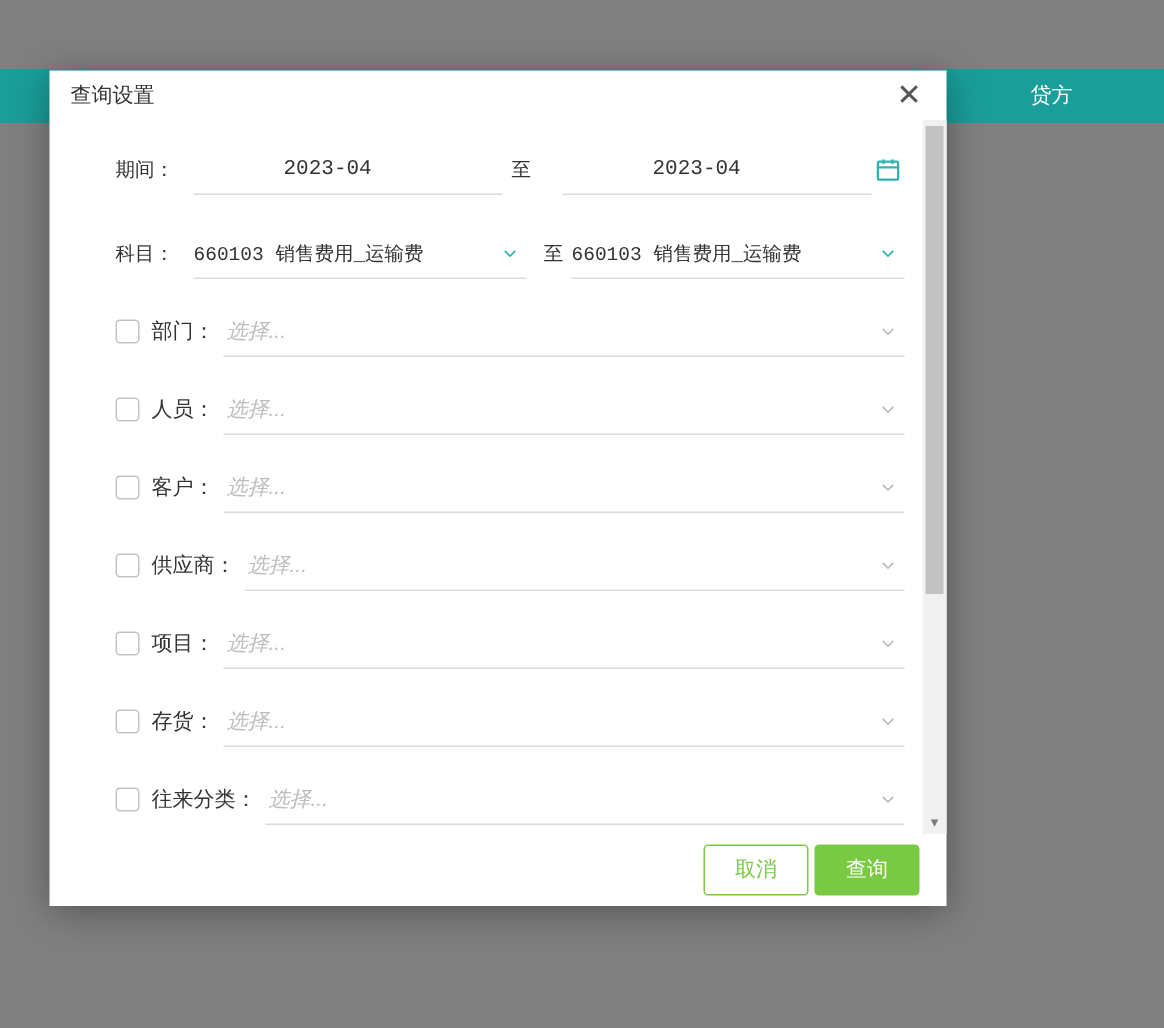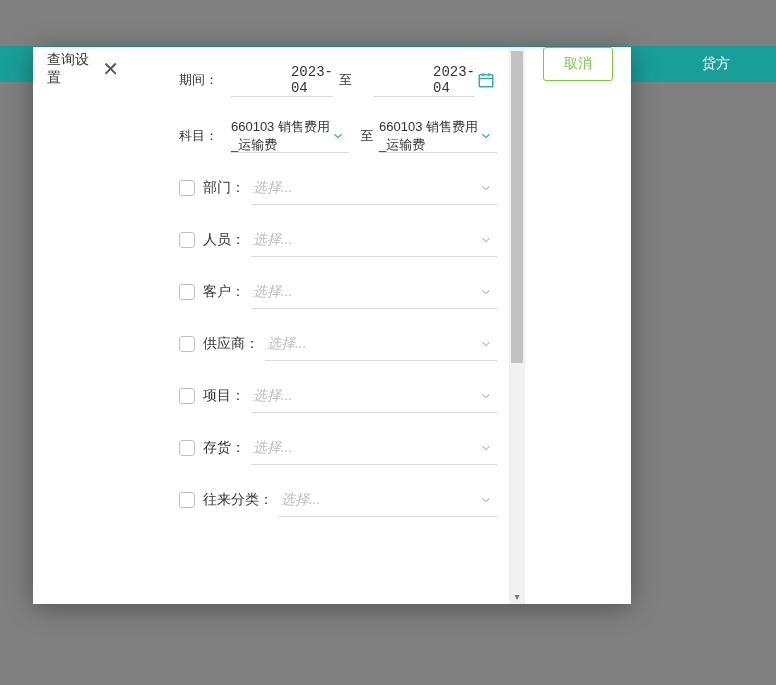--- a/index.html
+++ b/index.html
@@ -4,32 +4,32 @@
 <style>
   * { box-sizing: border-box; margin: 0; padding: 0; }
   html, body { width: 776px; height: 685px; overflow: hidden; font-family: "Microsoft YaHei", Arial, sans-serif; }
   body { background: #808080; position: relative; }
 
   .topbar {
     position: absolute; left: 0; right: 0; top: 46px; height: 36px;
     background: #1a9e9a;
   }
   .topbar-right {
-    position: absolute; right: 5px; top: 0; height: 36px;
+    position: absolute; right: 20px; top: 0; height: 36px;
     display: flex; align-items: center; color: #fff; font-size: 14px;
     width: 110px; justify-content: center;
   }
 
   .modal {
     position: absolute;
     left: 33px; top: 47px;
     width: 598px; height: 557px;
     background: #fff;
     box-shadow: 0 4px 24px rgba(0,0,0,.35);
-    display: flex; flex-direction: row;
+    display: flex; flex-direction: column;
   }
 
   .modal-header {
     height: 44px; display: flex; align-items: center;
     padding: 0 14px; justify-content: space-between;
     font-size: 14px; color: #333;
   }
   .close-btn { width: 22px; height: 22px; display:flex; align-items:center; justify-content:center; cursor:pointer; font-size:20px; color:#555; }
 
   .modal-body-wrap {
@@ -59,38 +59,38 @@
     min-height: 46px;
     font-size: 13px; color: #333;
   }
 
   .label-col { width: 52px; }
   .period-value { flex:1; border-bottom: 1px solid #d9d9d9; height: 34px; display:flex; align-items:center; color:#333; font-size:14px; padding-left: 60px; font-family: Liberation Mono, monospace;}
   .to-text { width: 40px; text-align: left; padding-left: 6px; color:#333; }
   .cal-icon { width: 22px; display:flex; align-items:center; justify-content:center; color:#2db3b0; }
 
   .subject-select {
-    flex:1; border-bottom: 1px solid #d9d9d9; height:34px; display:flex; align-items:center; 
+    flex:1; border-bottom: 1px solid #d9d9d9; height:34px; display:flex; align-items:center; justify-content:space-between;
     color:#333; font-size:13px; padding-right:4px;
   }
   .subject-select .chev { color:#2db3b0; }
 
   .filter-row { margin-top: 6px; justify-content: center; }
   .filter-row .cb {
     width: 16px; height:16px; border:1px solid #c2c2c2; border-radius:3px; margin-right:8px; flex:none;
   }
   .filter-row .flabel { color:#333; font-size:14px; margin-right:6px; white-space:nowrap; }
   .filter-row .fselect {
     flex:1; border-bottom: 1px solid #d9d9d9; height:34px; display:flex; align-items:center; justify-content:space-between;
     color:#bdbdbd; font-size:14px; padding-left:2px; padding-right:4px;font-style:italic;
   }
   .filter-row .fselect .chev { color:#bdbdbd; }
 
   .modal-footer {
-    height: 64px; display:flex; align-items:flex-start; justify-content:flex-end;
+    height: 64px; display:flex; align-items:center; justify-content:flex-end;
     gap: 4px; padding: 0 18px;
   }
   .btn {
     height: 34px; min-width: 70px; padding: 0 18px; border-radius:3px;
     display:flex; align-items:center; justify-content:center;
     font-size:14px; cursor:pointer;
   }
   .btn-outline { border:1px solid #7ac943; color:#7ac943; background:#fff; }
   .btn-primary { background:#7ac943; color:#fff; border:1px solid #7ac943; }
 
@@ -123,21 +123,21 @@
         <div class="cal-icon">
           <svg width="18" height="18" viewBox="0 0 24 24" fill="none" stroke="#2db3b0" stroke-width="2">
             <rect x="3" y="5" width="18" height="16" rx="1"></rect>
             <line x1="3" y1="10" x2="21" y2="10"></line>
             <line x1="8" y1="3" x2="8" y2="7"></line>
             <line x1="16" y1="3" x2="16" y2="7"></line>
           </svg>
         </div>
       </div>
 
-      <div class="row" style="margin-top:10px;">
+      <div class="row" style="margin-top:10px;font-family:Liberation Mono, monospace;">
         <div class="label-col">科目：</div>
         <div class="subject-select">
           <span>660103 销售费用_运输费</span>
           <span class="chev">
             <svg width="14" height="14" viewBox="0 0 24 24" fill="none" stroke="#2db3b0" stroke-width="2">
                 <polyline points="6 9 12 15 18 9"></polyline>
               </svg>
           </span>
         </div>
         <div class="to-text" style="width:30px; text-align:center;">至</div>
@@ -241,15 +241,16 @@
     </div>
 
     <div class="fake-scroll-track">
       <div class="fake-scroll-thumb"></div>
       <div class="fake-scroll-arrow bot">▾</div>
     </div>
   </div>
 
   <div class="modal-footer">
     <div class="btn btn-outline">取消</div>
+    <div class="btn btn-primary">查询</div>
   </div>
 
 </div>
 
 </body></html>

